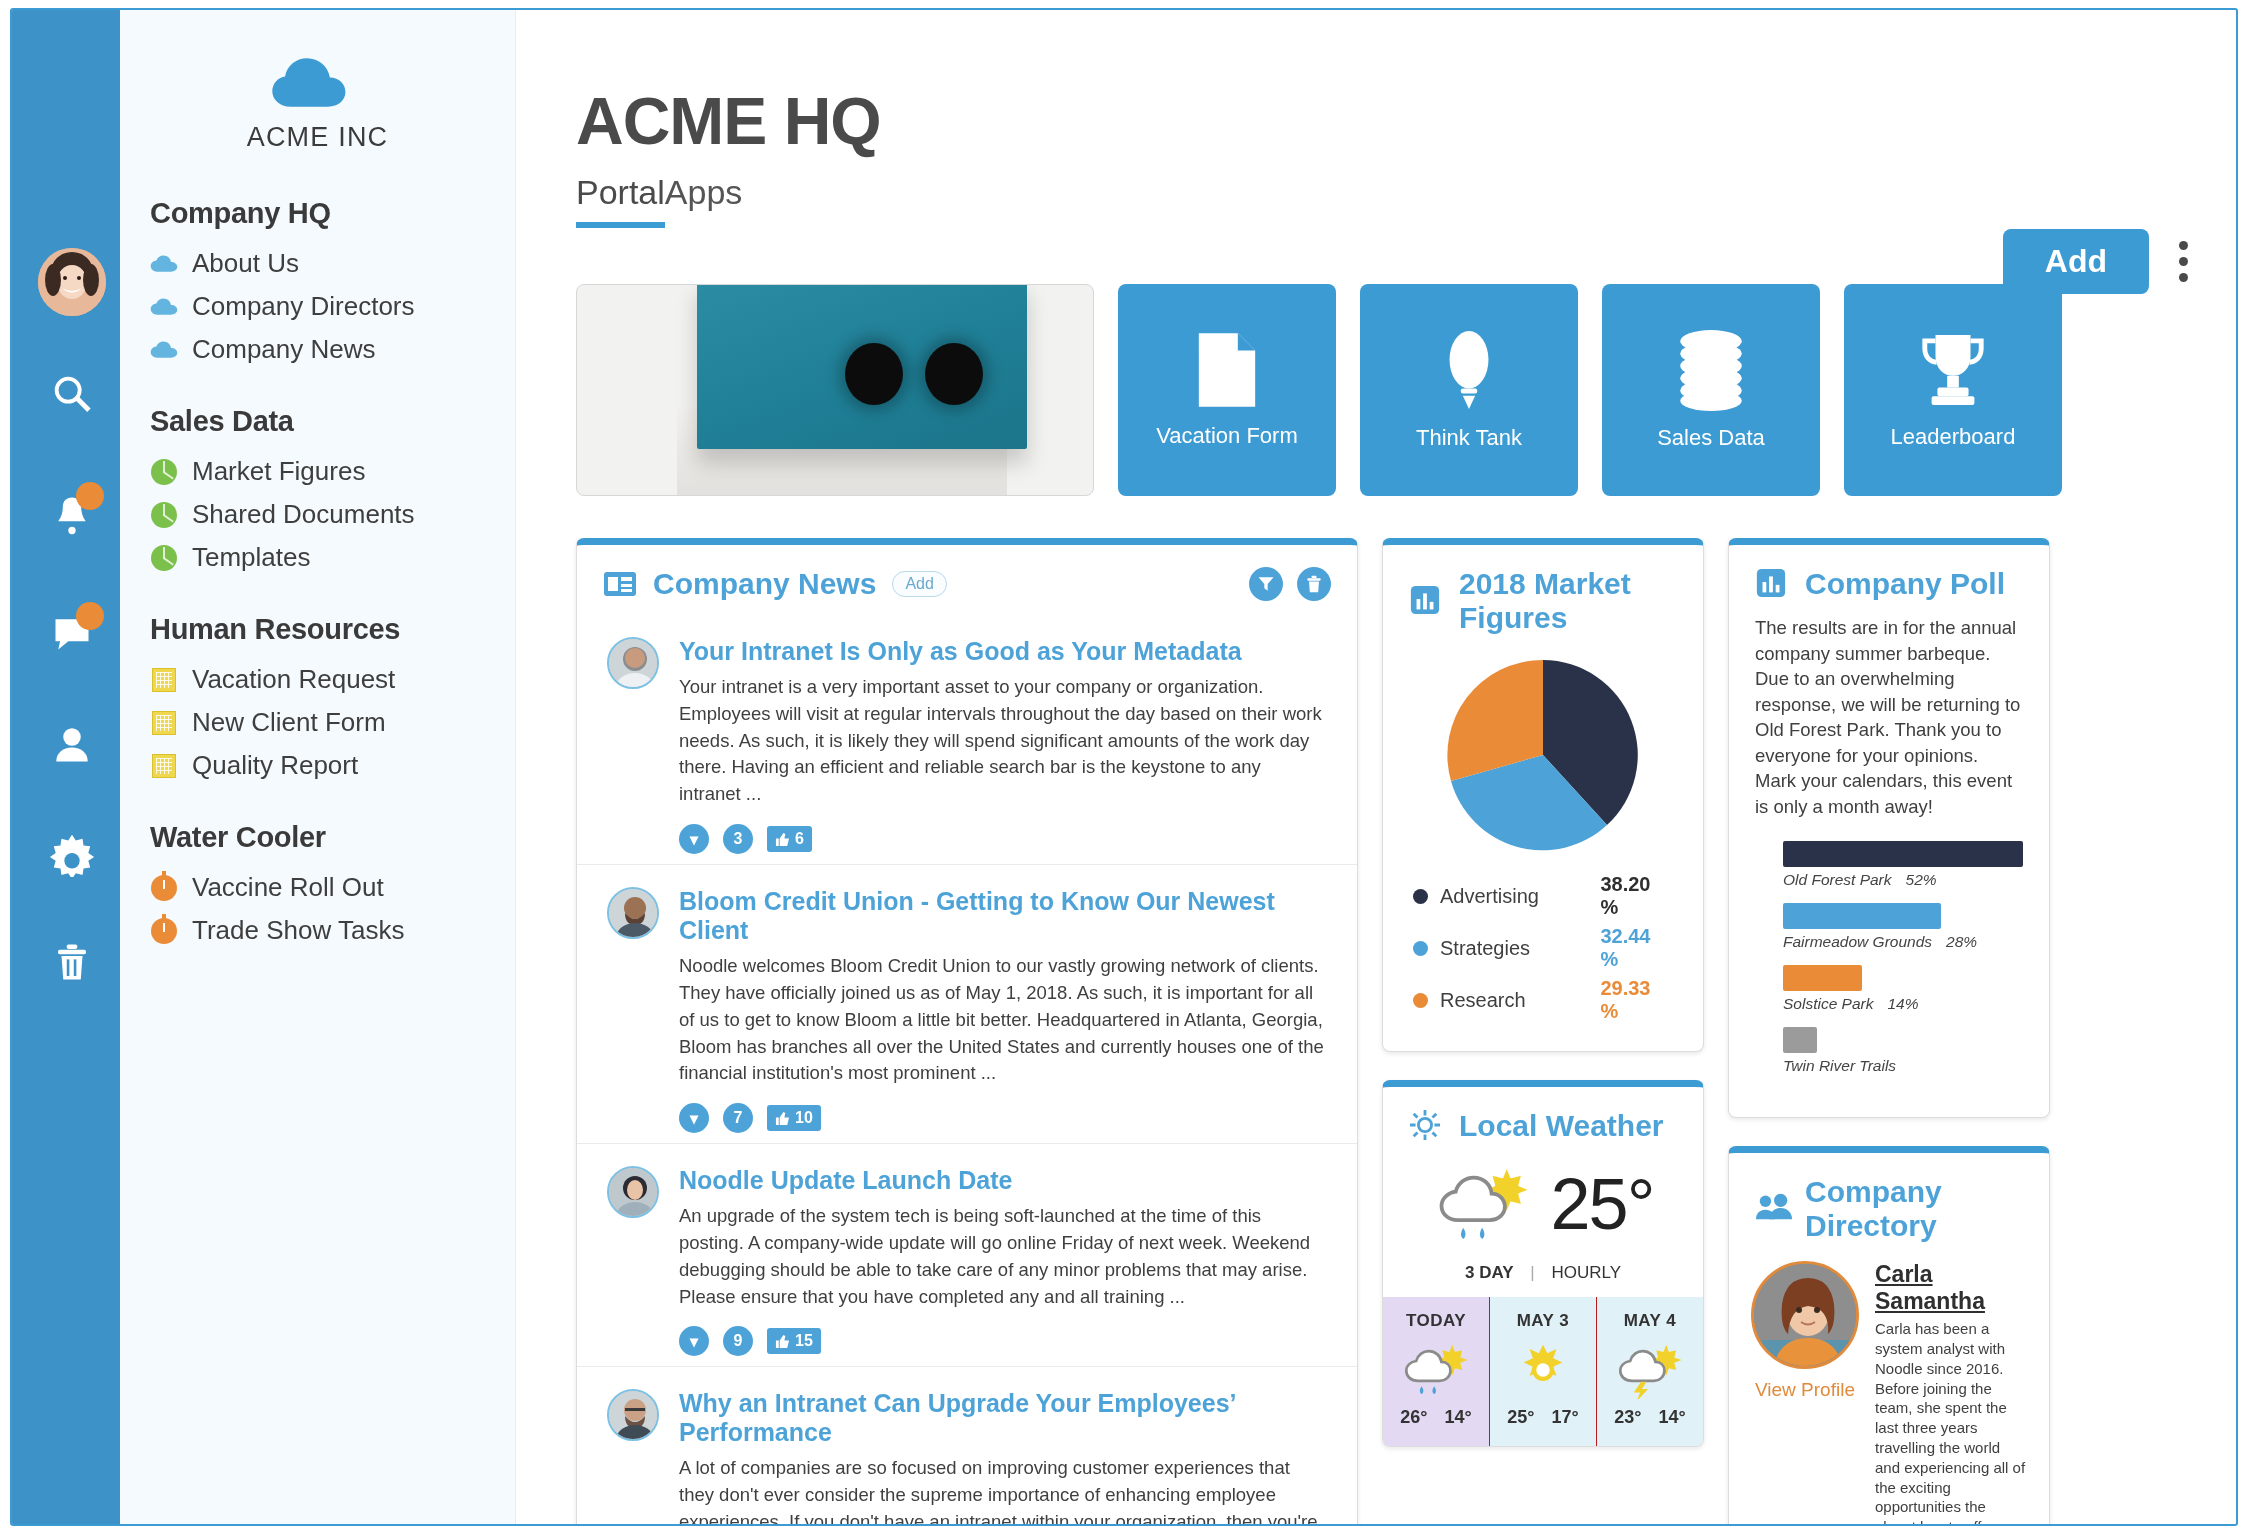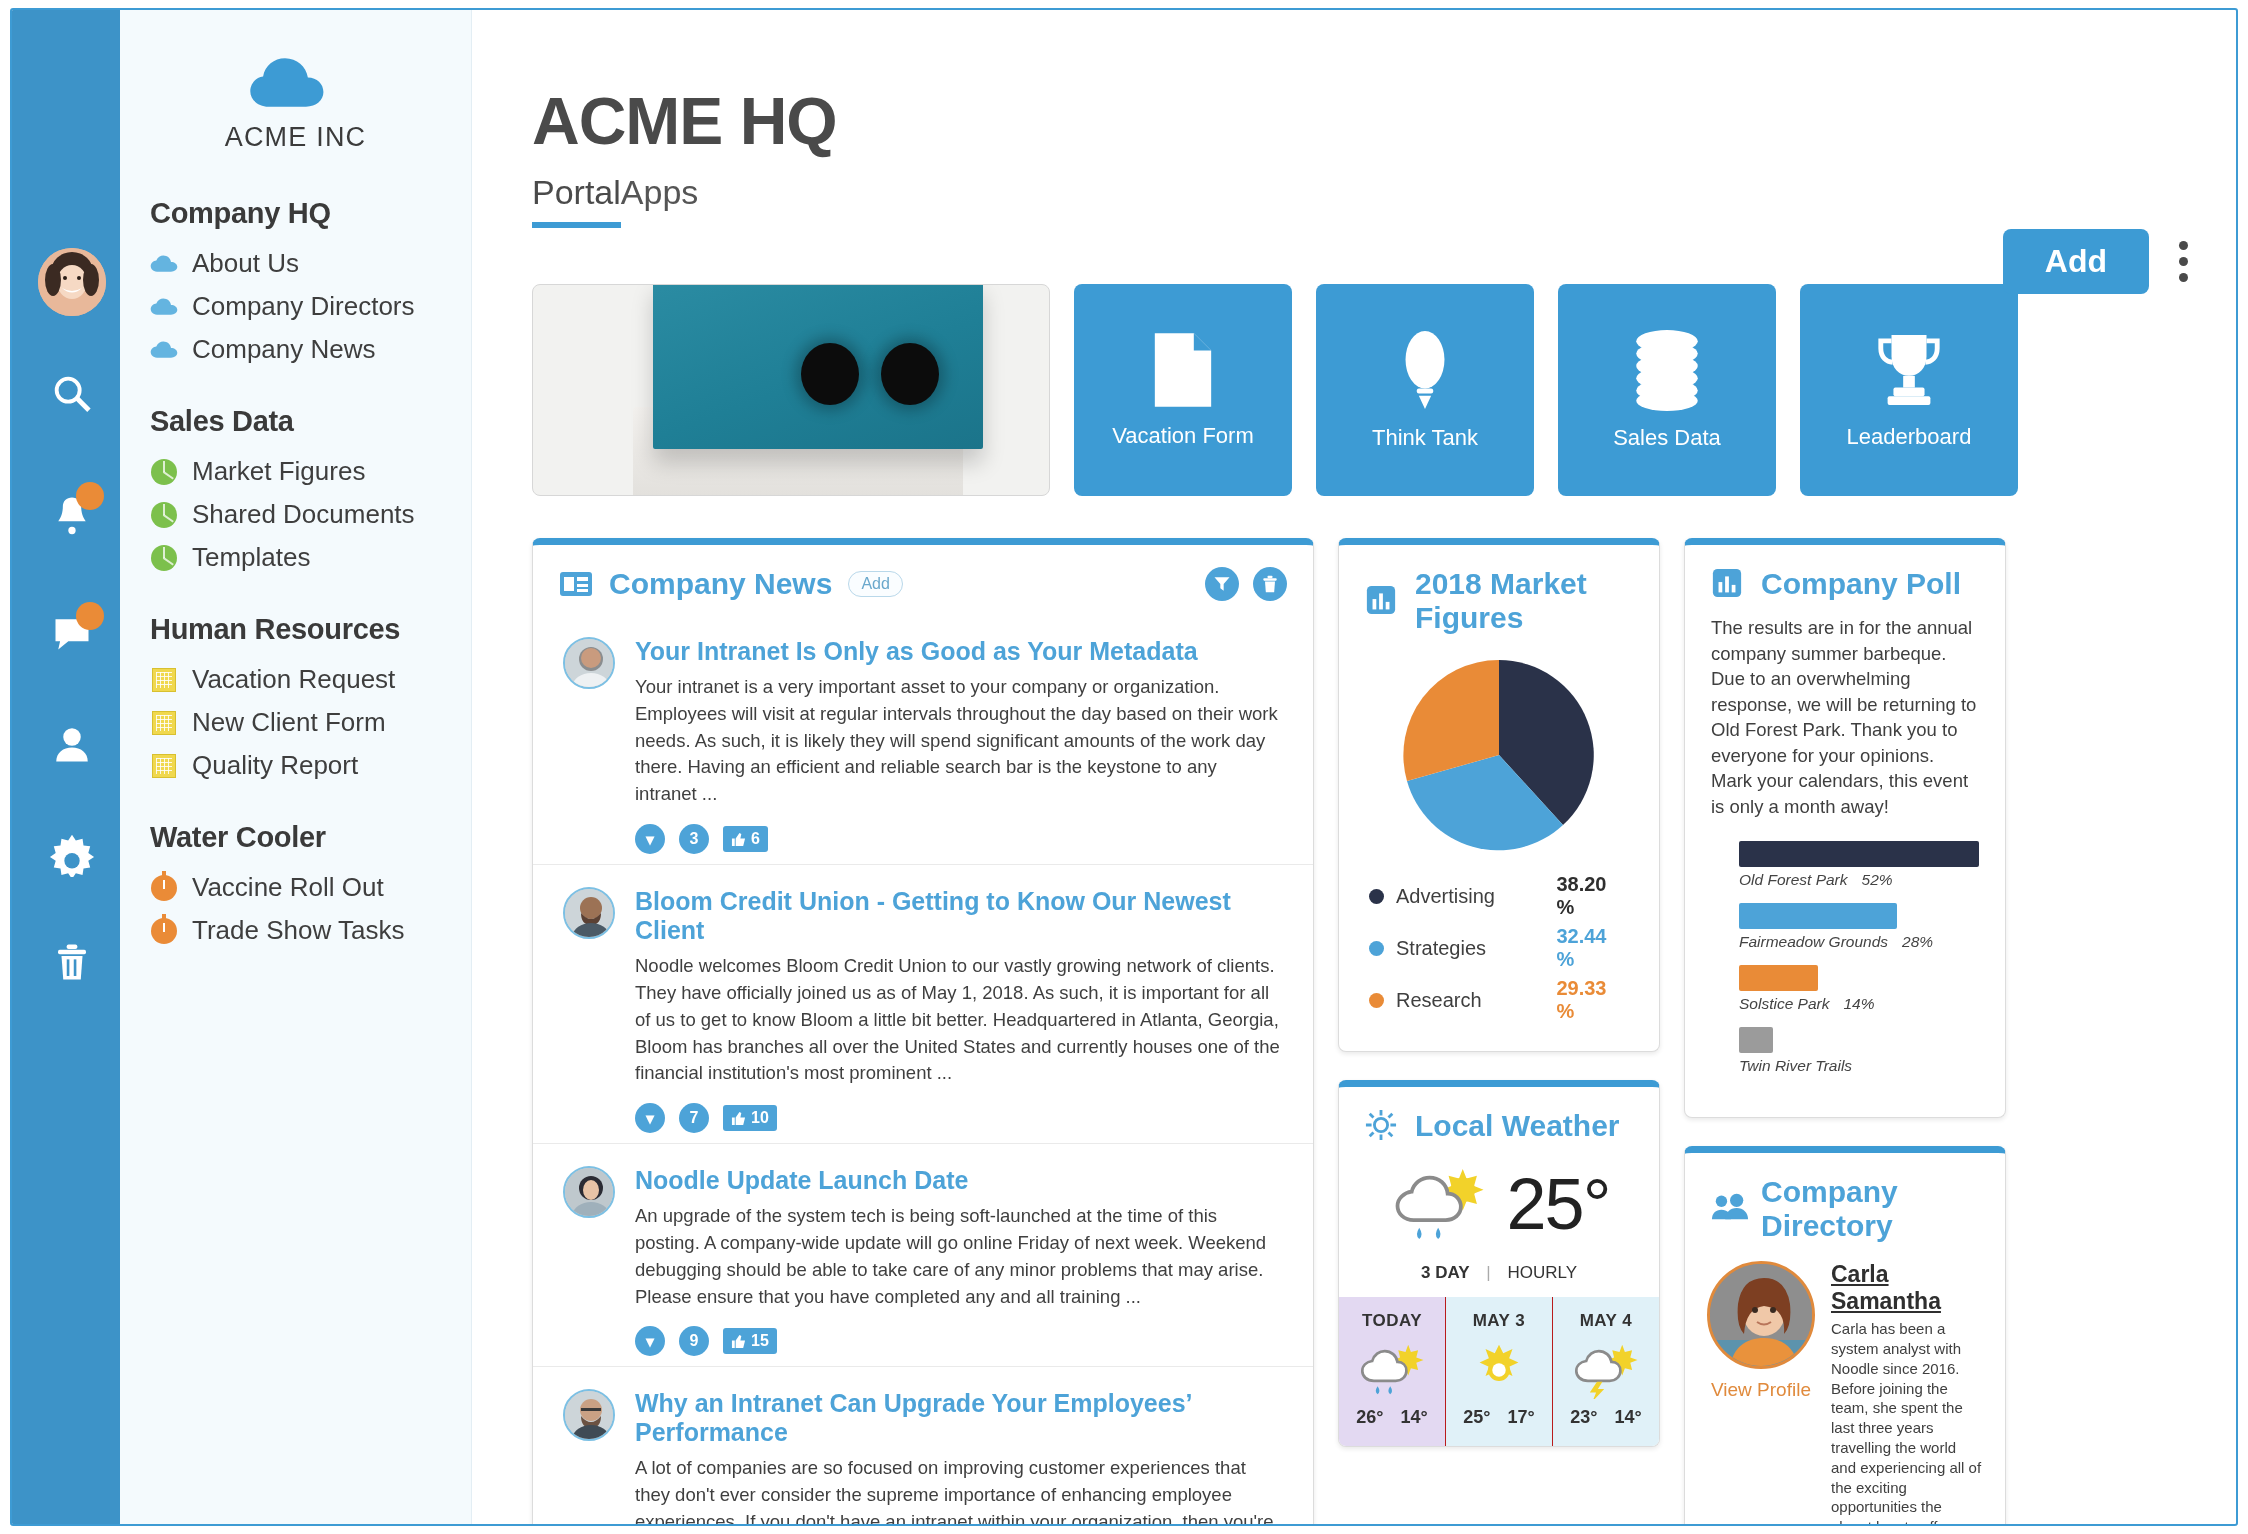--- a/index.html
+++ b/index.html
@@ -34,21 +34,21 @@
     display: flex; align-items: center; justify-content: center;
   }
   .rail-icon svg { fill: #ffffff; }
   .badge {
     position: absolute; right: 2px; top: 2px;
     width: 28px; height: 28px; border-radius: 50%;
     background: #ea8b37;
   }
   
   .nav {
-    width: 352px; flex-shrink: 0;
+    width: 396px; flex-shrink: 0;
     background: #f4fafd;
     border-right: 1px solid #e3eef4;
     padding: 40px 0 0 0;
     position: relative;
   }
   .brand { text-align: center; padding-bottom: 44px; }
   .brand-name {
     font-size: 27px; letter-spacing: 1.2px;
     color: #3b3b3b; font-weight: 400; margin-top: 4px;
   }

